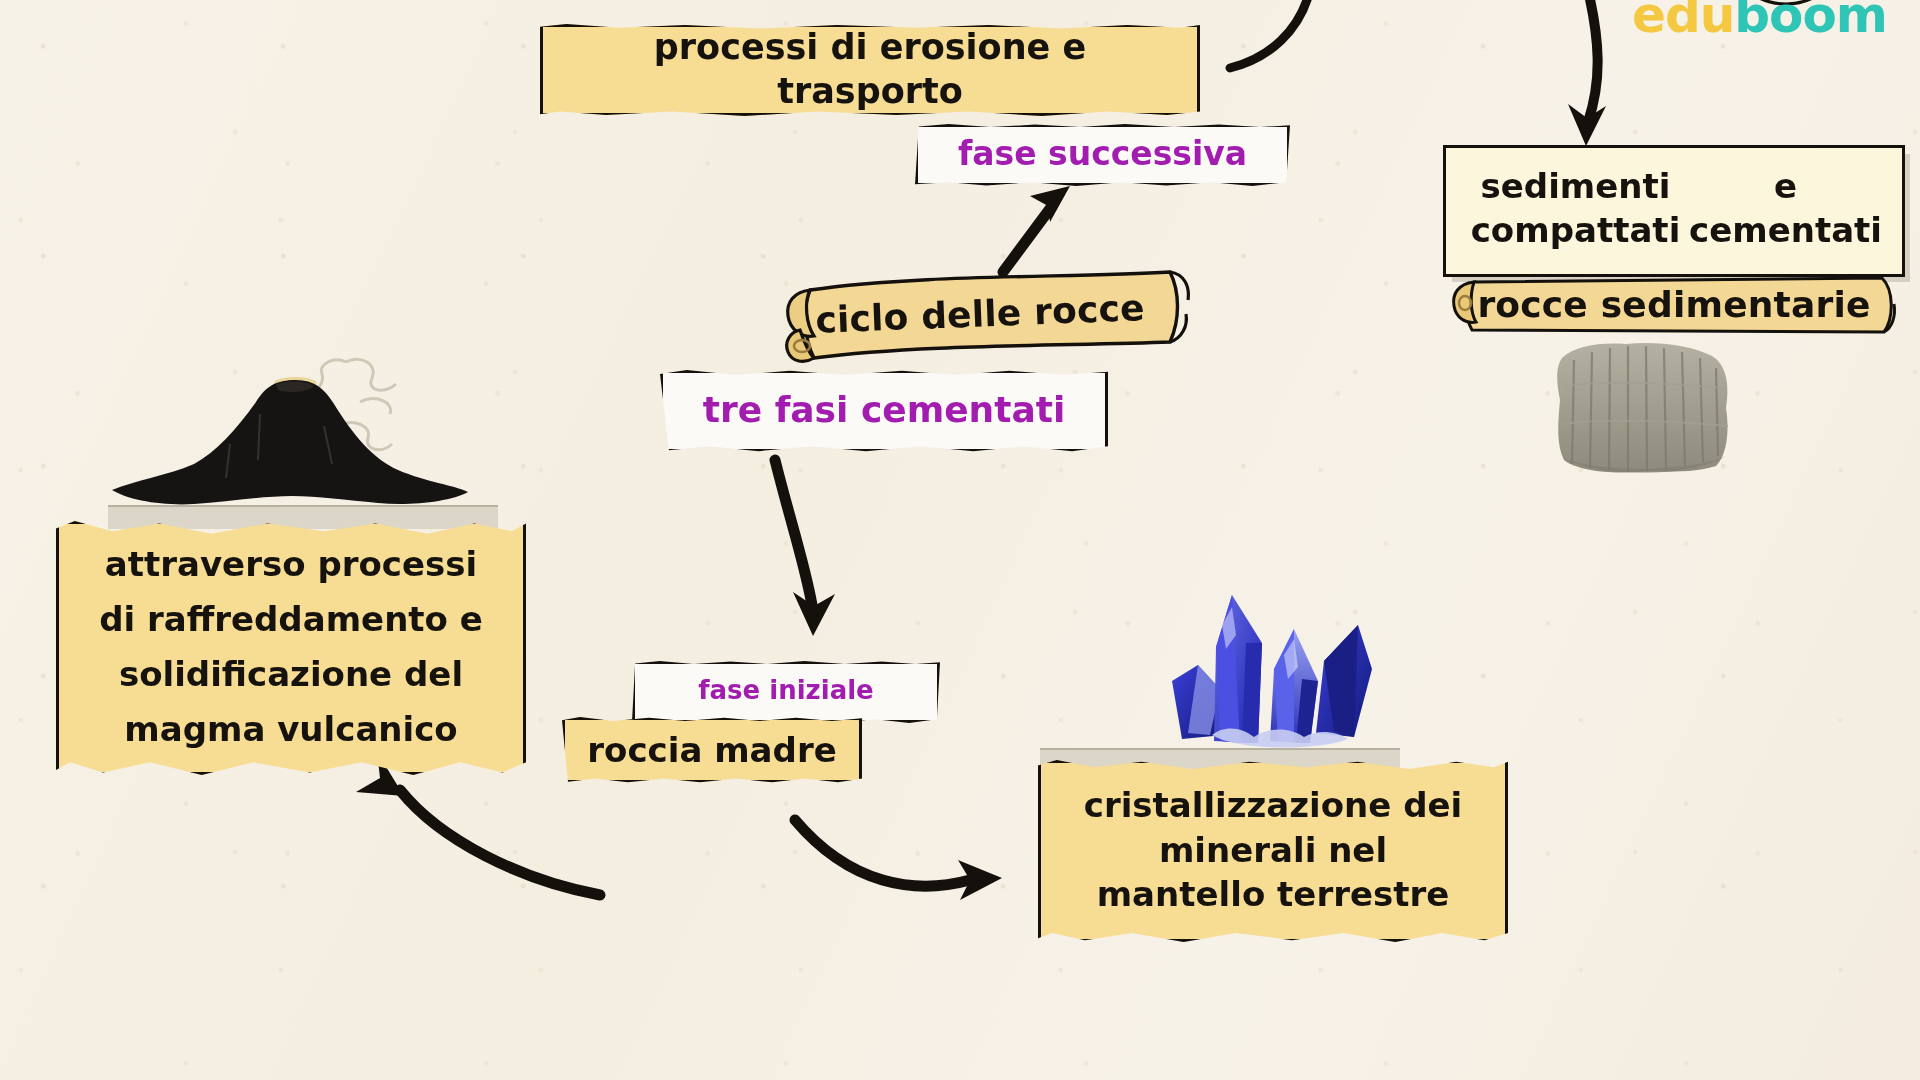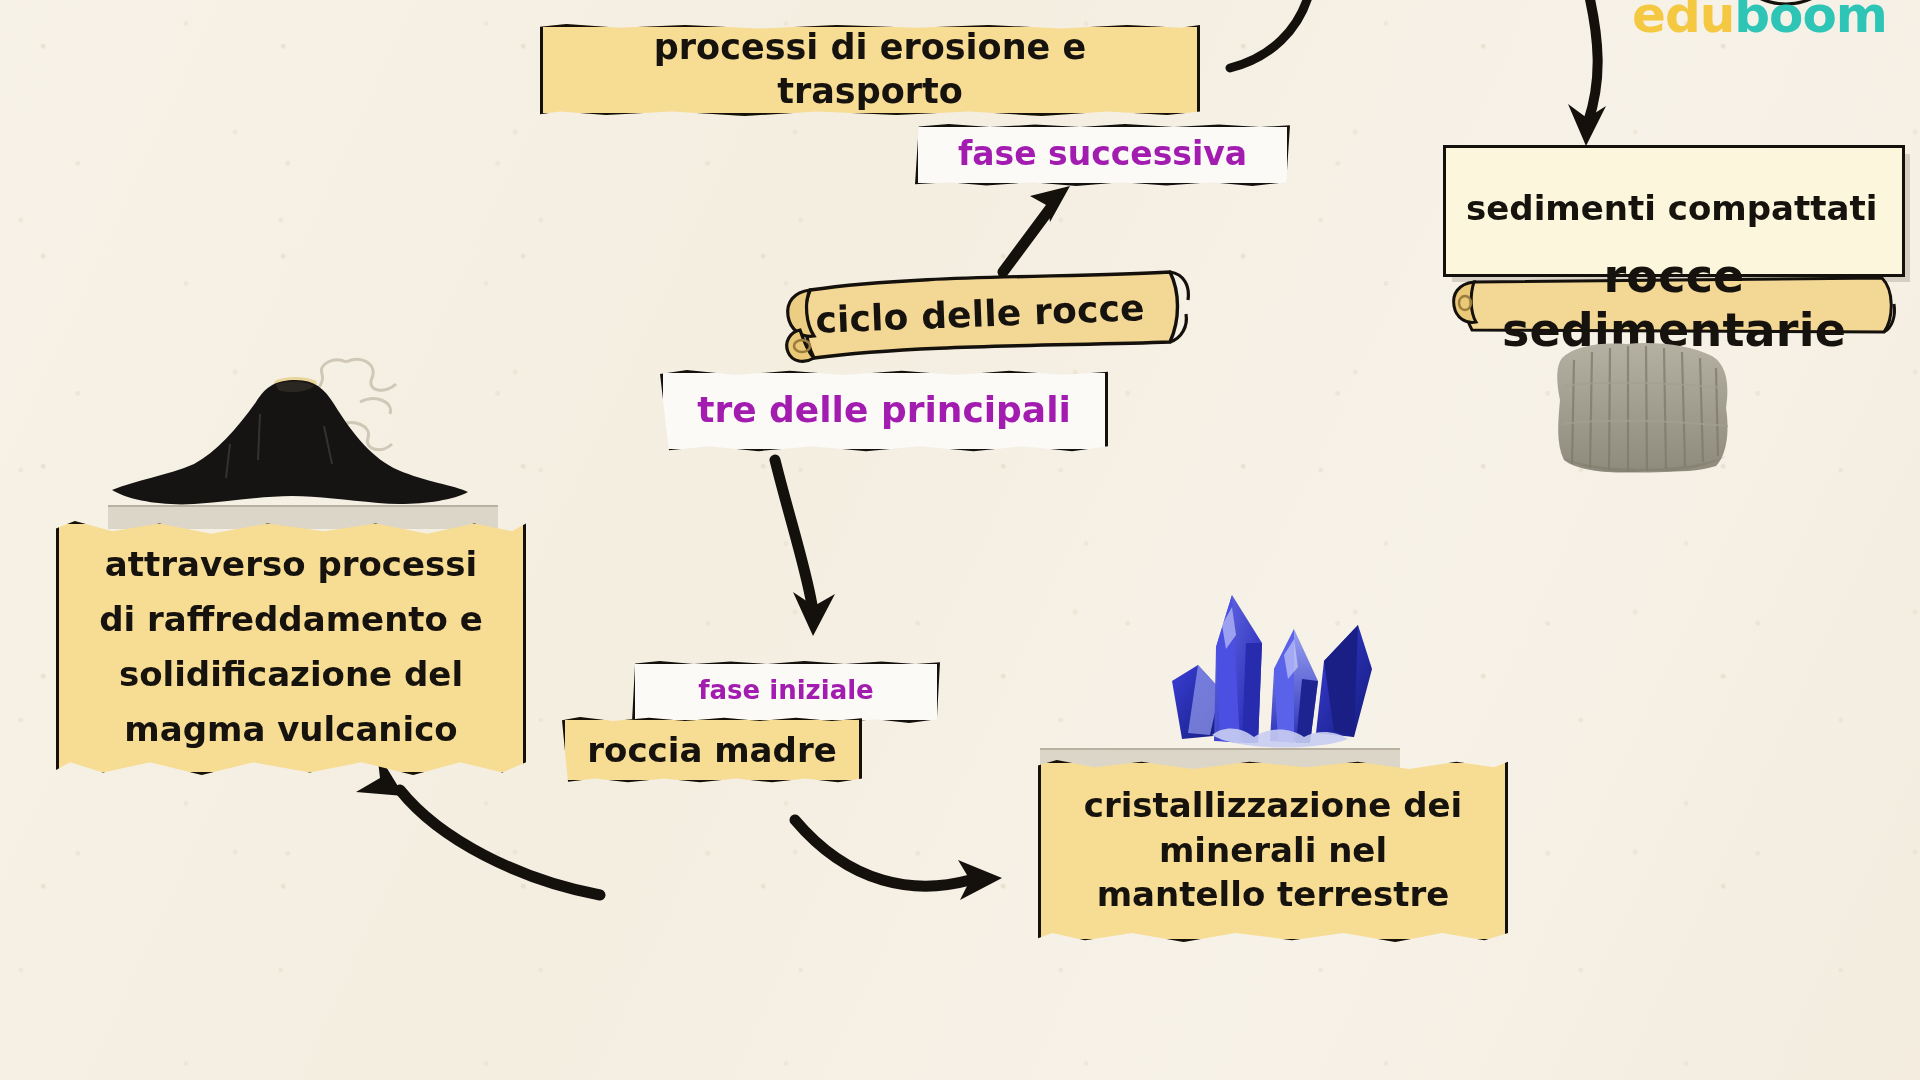--- a/index.html
+++ b/index.html
@@ -132,32 +132,33 @@
 </div>
 
 <div class="node card-yellow torn-a" style="left:540px;top:24px;width:660px;height:92px;font-size:35px;display:flex;align-items:center;">
   <span>processi di erosione e trasporto</span>
 </div>
 
 <div class="node card-white torn-b" style="left:915px;top:124px;width:375px;height:62px;font-size:33px;display:flex;align-items:center;justify-content:center;">
   <span>fase successiva</span>
 </div>
 
-<div class="node card-cream" style="left:1443px;top:145px;width:462px;height:132px;font-size:34px;display:flex;flex-direction:row;align-items:center;gap:4px;">
+<div class="node card-cream" style="left:1443px;top:145px;width:462px;height:132px;font-size:34px;display:flex;flex-direction:row;align-items:center;justify-content:center;gap:4px;">
   <span>sedimenti compattati</span>
+  <span>e cementati</span>
 </div>
 
 <div class="node scroll-banner" style="left:1448px;top:272px;width:452px;height:66px;">
   <svg width="452" height="66" viewBox="0 0 452 66" style="position:absolute;inset:0;">
     <path d="M26,10 L434,6 C446,18 446,46 436,60 L24,58 C16,44 16,24 26,10 Z" fill="#f3d794" stroke="#14100c" stroke-width="3"></path>
     <path d="M26,10 C10,12 4,22 6,34 C8,46 18,52 28,50 C22,40 22,22 26,10 Z" fill="#e9c877" stroke="#14100c" stroke-width="3"></path>
     <ellipse cx="17" cy="31" rx="6" ry="7" fill="none" stroke="#9a7c3c" stroke-width="2.4"></ellipse>
     <path d="M436,60 C444,56 448,44 446,32" fill="none" stroke="#14100c" stroke-width="3"></path>
   </svg>
-  <div class="lbl" style="font-size:46px;">rocce sedimentarie</div>
+  <div class="lbl" style="font-size:36px;">rocce sedimentarie</div>
 </div>
 
 <svg class="node" style="left:1540px;top:338px;width:210px;height:140px;" viewBox="0 0 210 140">
   <defs>
     <linearGradient id="rockg" x1="0" y1="0" x2="0" y2="1">
       <stop offset="0" stop-color="#b5b1a2"></stop>
         <stop offset="1" stop-color="#8e8b7c"></stop>
     </linearGradient>
   </defs>
   <path d="M22,20 C34,8 60,4 86,6 C116,3 150,7 172,18 C186,26 190,46 186,70 C190,96 186,118 176,128 C150,136 118,133 96,134 C66,136 36,132 24,122 C16,106 18,84 20,62 C16,42 16,28 22,20 Z" fill="url(#rockg)"></path>
@@ -185,21 +186,21 @@
     <path d="M40,22 C24,24 16,34 18,48 C20,62 32,70 44,68 C36,56 34,34 40,22 Z" fill="#eccd84" stroke="#14100c" stroke-width="3.2"></path>
     <path d="M44,90 C34,96 22,94 18,84 C14,74 20,64 30,62 C34,74 38,84 44,90 Z" fill="#e9c877" stroke="#14100c" stroke-width="3.2"></path>
     <ellipse cx="32" cy="78" rx="8" ry="6" fill="none" stroke="#9a7c3c" stroke-width="2.6"></ellipse>
     <path d="M400,4 C414,6 420,18 418,32" fill="none" stroke="#14100c" stroke-width="3.2"></path>
     <path d="M400,74 C412,70 418,58 416,46" fill="none" stroke="#14100c" stroke-width="3.2"></path>
   </svg>
   <div class="lbl" style="font-size:36px;transform:translateY(-60%) rotate(-2.2deg);">ciclo delle rocce</div>
 </div>
 
 <div class="node card-white torn-c" style="left:660px;top:370px;width:448px;height:82px;font-size:36px;display:flex;align-items:center;justify-content:center;">
-  <span>tre delle principali</span>
+  <span>tre fasi cementati</span>
 </div>
 
 <div class="vol-ground" style="left:108px;top:505px;width:390px;height:22px;"></div>
 <svg class="node" style="left:110px;top:340px;width:360px;height:175px;" viewBox="0 0 360 175">
   <g stroke="#cfc6b4" stroke-width="3" fill="none" opacity=".95">
     <path d="M208,108 C196,92 214,82 206,68 C198,54 216,46 212,34 C208,24 224,16 236,22"></path>
     <path d="M236,22 C250,14 268,24 262,38 C256,52 276,54 286,44"></path>
     <path d="M228,86 C244,78 262,86 258,98 C254,110 272,114 282,104"></path>
     <path d="M250,62 C266,54 284,62 280,74"></path>
   </g>

